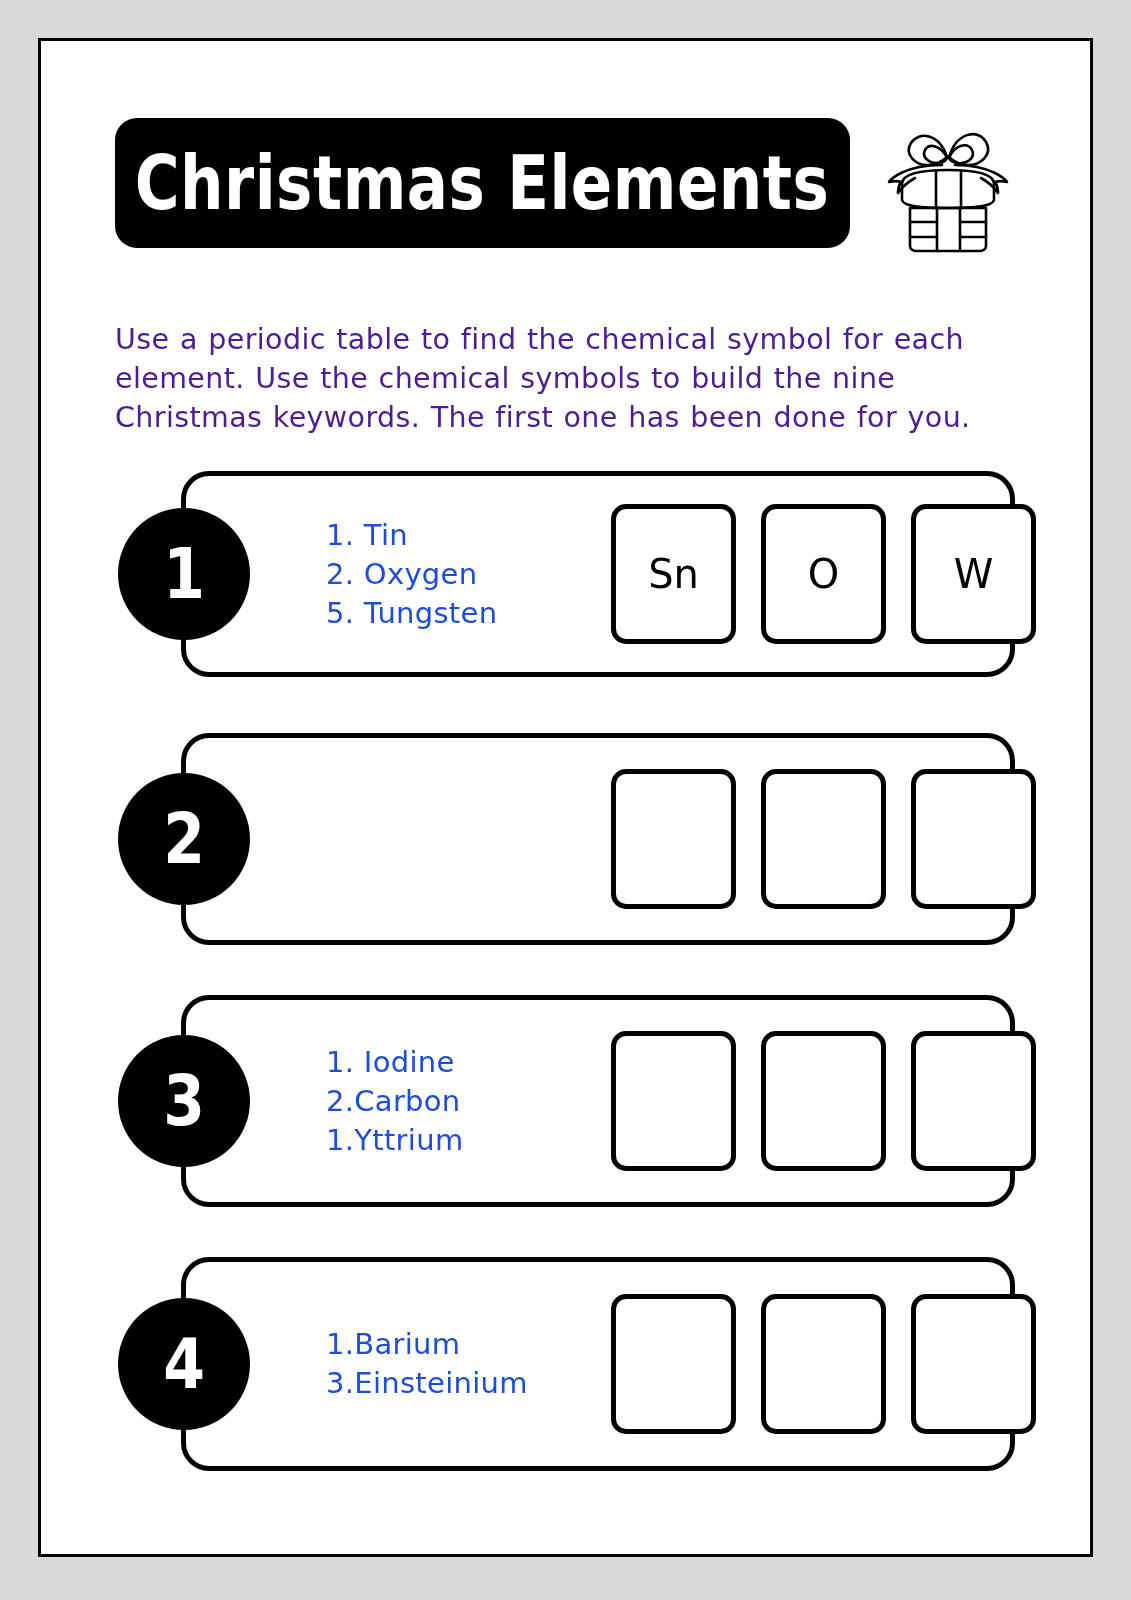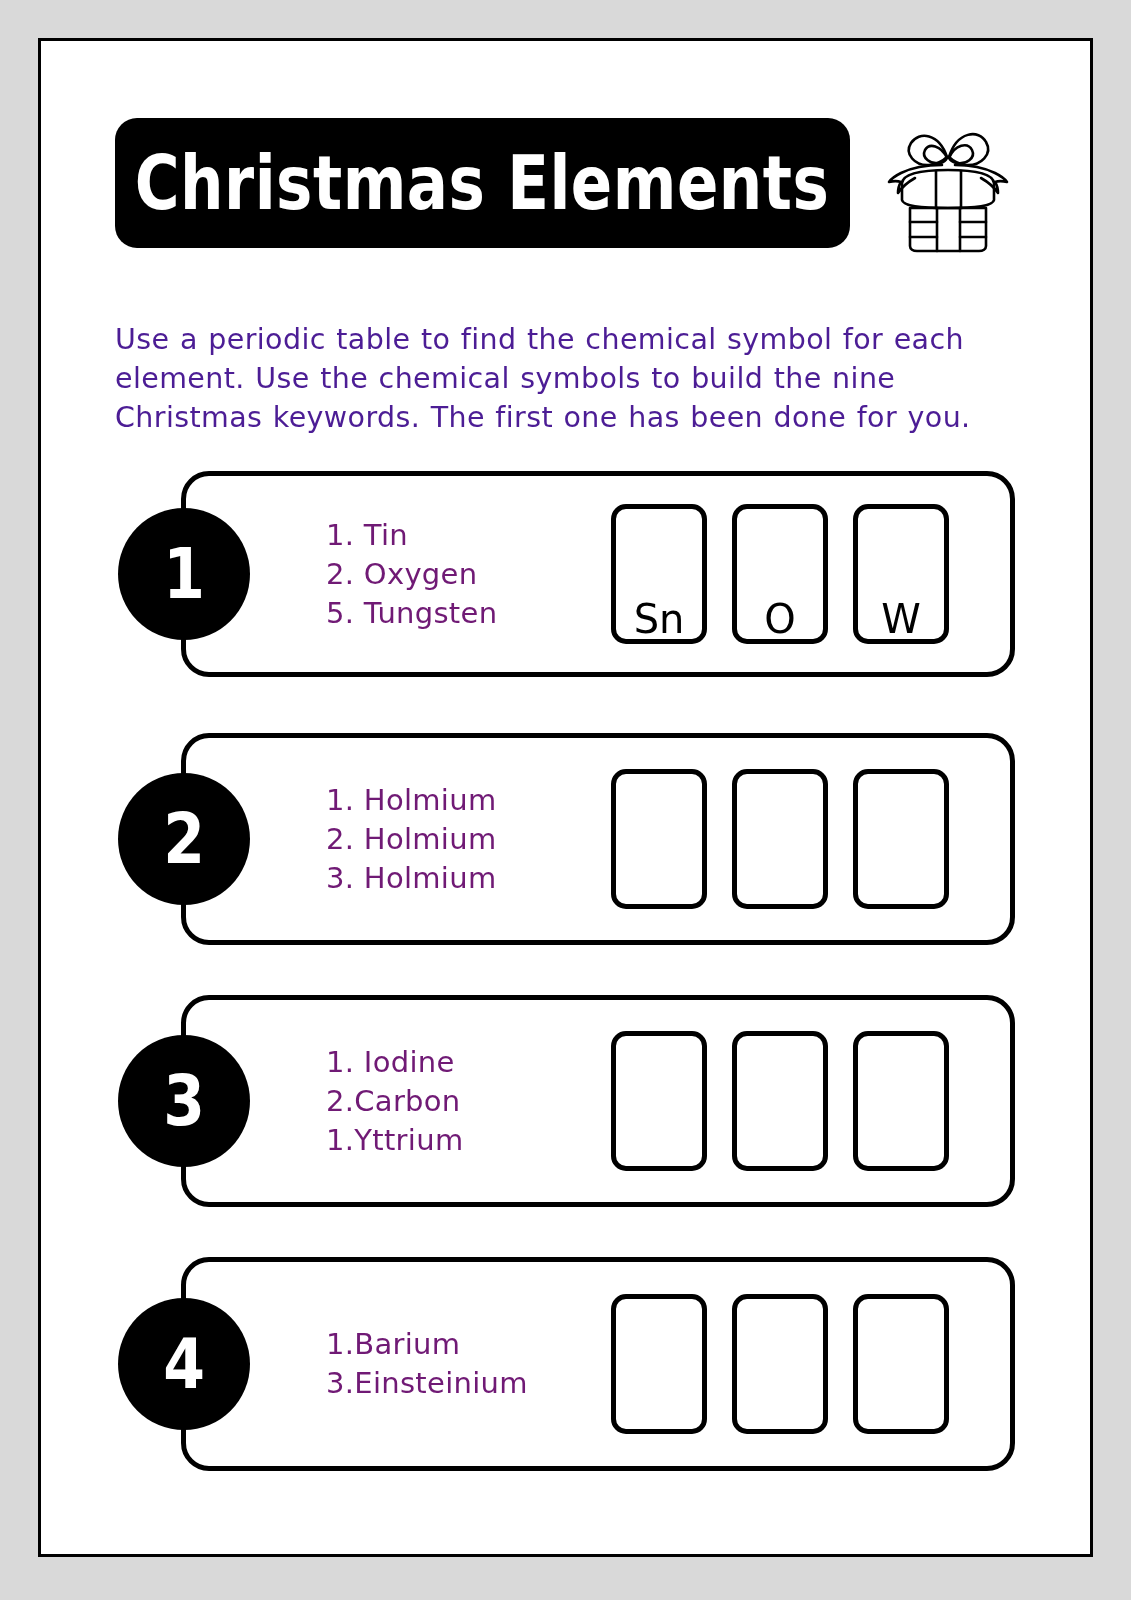--- a/index.html
+++ b/index.html
@@ -119,42 +119,42 @@
   }
 
   .elements {
     position: absolute;
     left: 140px;
     top: 50%;
     transform: translateY(-50%);
     font-family: "DejaVu Sans", sans-serif;
     font-size: 29px;
     line-height: 39px;
-    color: #701a75;
+    color: #1d4ed8;
     letter-spacing: 0.3px;
     white-space: nowrap;
   }
   .elements .el-line { display: block; }
 
   .boxes {
     position: absolute;
     left: 425px;
     top: 50%;
     transform: translateY(-50%);
     display: flex;
     gap: 25px;
   }
   .abox {
-    width: 96px;
+    width: 125px;
     height: 140px;
     border: 5px solid #000000;
     border-radius: 15px;
     box-sizing: border-box;
     display: flex;
-    align-items: flex-end;
+    align-items: center;
     justify-content: center;
     background: #ffffff;
   }
   .abox-text {
     font-family: "DejaVu Sans", sans-serif;
     font-size: 40px;
     color: #000000;
     line-height: 1;
   }
 </style>
@@ -219,25 +219,20 @@
         <div class="abox">
           <span class="abox-text">W</span>
         </div>
       </div>
     </div>
 
     <div class="qrow r2">
       <div class="badge">
         <span class="badge-num">2</span>
       </div>
-      <div class="elements">
-        <span class="el-line">1. Holmium</span>
-        <span class="el-line">2. Holmium</span>
-        <span class="el-line">3. Holmium</span>
-      </div>
       <div class="boxes">
         <div class="abox">
           <span class="abox-text"></span>
         </div>
         <div class="abox">
           <span class="abox-text"></span>
         </div>
         <div class="abox">
           <span class="abox-text"></span>
         </div>

